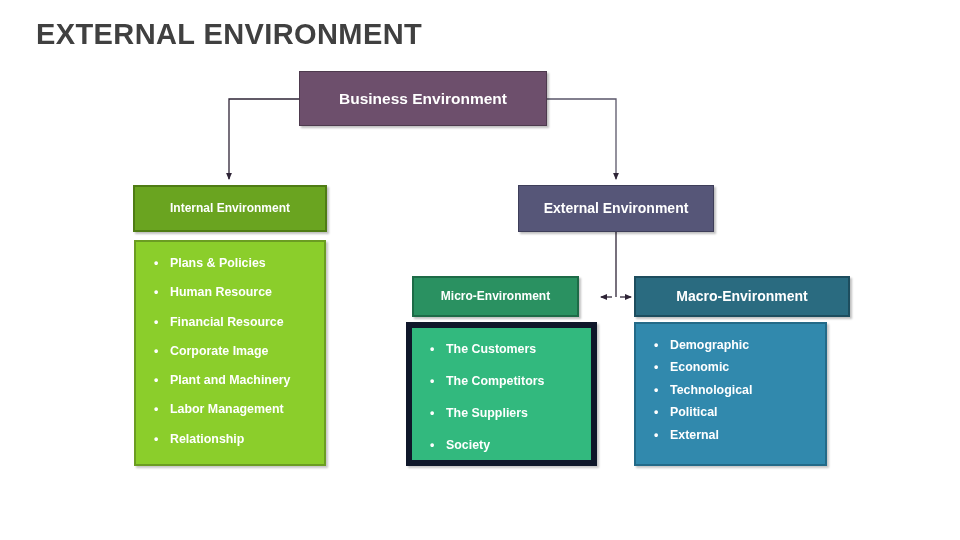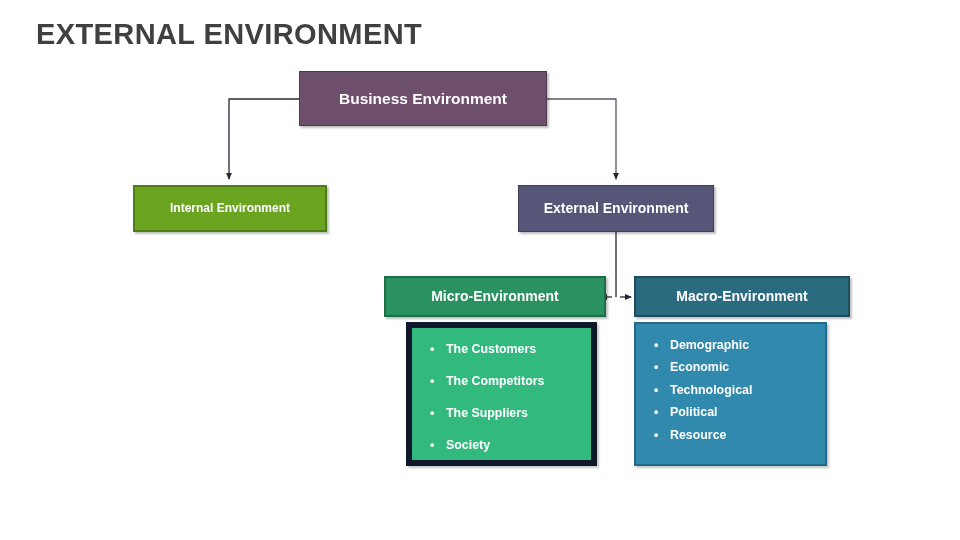--- a/index.html
+++ b/index.html
@@ -91,25 +91,25 @@
     left: 518px; top: 185px;
     width: 196px; height: 47px;
     background: #565678;
     border: 1px solid #3e3e59;
     font-size: 14px;
     box-shadow: 1.5px 1.5px 2px rgba(0,0,0,0.25);
   }
 
   
   #micro-env-header {
-    left: 384px; top: 276px;
-    width: 222px; height: 41px;
+    left: 412px; top: 276px;
+    width: 167px; height: 41px;
     background: #2A9161;
     border: 2px solid #1d6b47;
-    font-size: 14px;
+    font-size: 12px;
     box-shadow: 1.5px 1.5px 2px rgba(0,0,0,0.25);
   }
   #micro-env-body {
     left: 406px; top: 322px;
     width: 191px; height: 144px;
     background: #32B97E;
     border: 6px solid #0f172a;
     box-shadow: 1.5px 1.5px 2px rgba(0,0,0,0.22);
   }
   #micro-env-body li {
@@ -179,20 +179,31 @@
     </g>
   </svg>
 
   <div class="node-header" id="business-env">
     <span>Business Environment</span>
   </div>
 
   <div class="node-header" id="internal-env-header">
     <span>Internal Environment</span>
   </div>
+  <div class="node-body" id="internal-env-body">
+    <ul>
+      <li>Plans &amp; Policies</li>
+      <li>Human Resource</li>
+      <li>Financial Resource</li>
+      <li>Corporate Image</li>
+      <li>Plant and Machinery</li>
+      <li>Labor Management</li>
+      <li>Relationship</li>
+    </ul>
+  </div>
 
   <div class="node-header" id="external-env">
     <span>External Environment</span>
   </div>
 
   <div class="node-header" id="micro-env-header">
     <span>Micro-Environment</span>
   </div>
   <div class="node-body" id="micro-env-body">
     <ul>
@@ -205,17 +216,17 @@
 
   <div class="node-header" id="macro-env-header">
     <span>Macro-Environment</span>
   </div>
   <div class="node-body" id="macro-env-body">
     <ul>
       <li>Demographic</li>
       <li>Economic</li>
       <li>Technological</li>
       <li>Political</li>
-      <li>Resource</li>
+      <li>External</li>
     </ul>
   </div>
 
 </div>
 
 </body></html>

